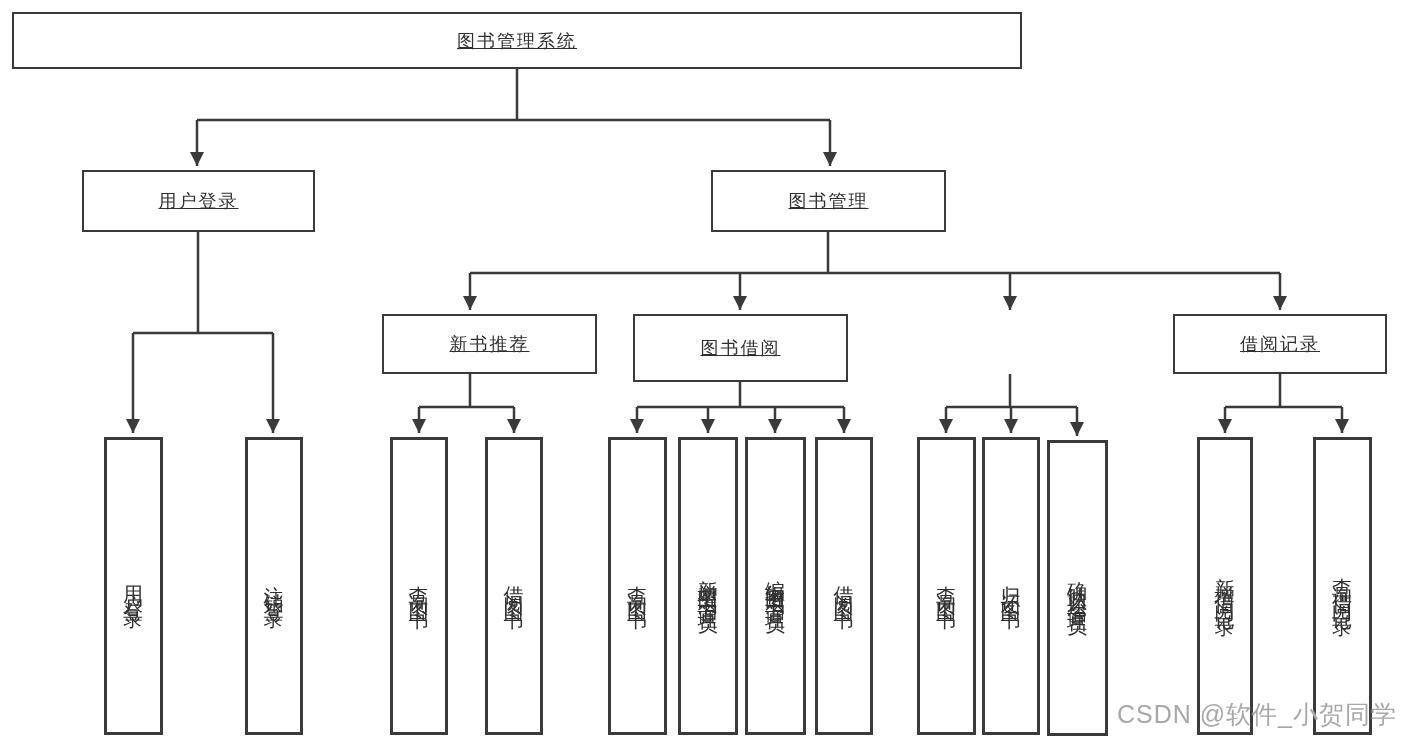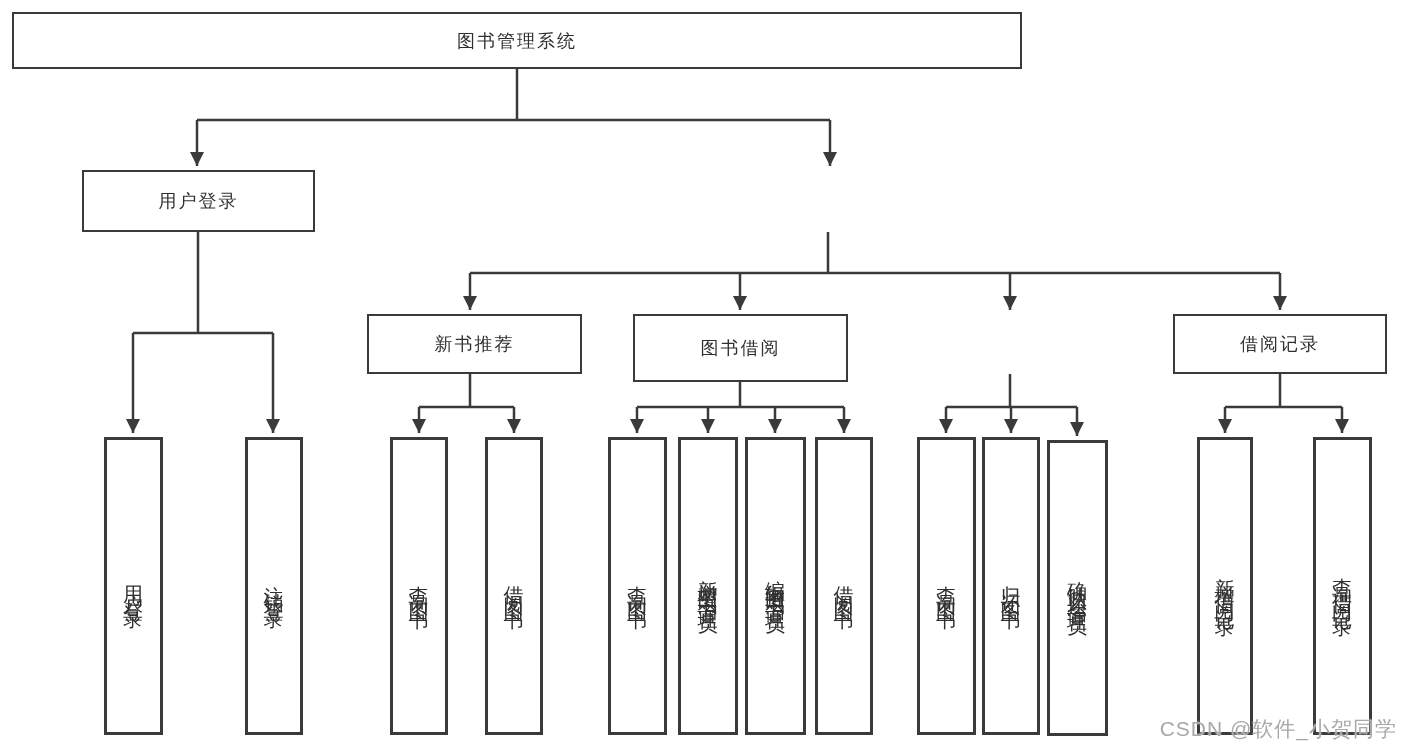--- a/index.html
+++ b/index.html
@@ -21,38 +21,39 @@
   .ln{stroke:var(--line);stroke-width:2.5;fill:none;}
   .hbox{
     position:absolute;
     box-sizing:border-box;
     border:2.5px solid var(--line);
     background:#fff;
     display:flex;align-items:center;justify-content:center;
     font-size:18px;letter-spacing:2px;
     z-index:2;
     white-space:nowrap;
+    text-decoration:underline;
   }
   .vbox{
     position:absolute;
     box-sizing:border-box;
     border:3px solid var(--line);
     background:#fff;
     display:flex;align-items:center;justify-content:center;
     writing-mode:vertical-rl;
     text-orientation:mixed;
     font-size:20px;letter-spacing:8px;
     line-height:1;
     z-index:2;
     overflow:hidden;
   }
   .watermark{
     position:absolute;
-    right:8px;bottom:4px;
-    font-size:21px;
+    right:8px;bottom:16px;
+    font-size:25px;
     color:var(--watermark);
     z-index:5;
     letter-spacing:1px;
     text-shadow:0 0 2px #ffffff;
   }
 </style>
 </head>
 <body>
 
 <div id="canvas">
@@ -94,22 +95,23 @@
     <line class="ln" x1="1077" y1="407" x2="1077" y2="436" marker-end="url(#arr)"></line>
 
     <path class="ln" d="M1280,374 V407 M1225,407 H1342"></path>
     <line class="ln" x1="1225" y1="407" x2="1225" y2="433" marker-end="url(#arr)"></line>
     <line class="ln" x1="1342" y1="407" x2="1342" y2="433" marker-end="url(#arr)"></line>
   </svg>
 
   <div class="hbox" style="left:12px;top:12px;width:1010px;height:57px;">图书管理系统</div>
 
   <div class="hbox" style="left:82px;top:170px;width:233px;height:62px;">用户登录</div>
+  <div class="hbox" style="left:711px;top:170px;width:235px;height:62px;">图书管理</div>
 
-  <div class="hbox" style="left:367px;top:314px;width:215px;height:60px;">新书推荐</div>
+  <div class="hbox" style="left:382px;top:314px;width:215px;height:60px;">新书推荐</div>
   <div class="hbox" style="left:633px;top:314px;width:215px;height:68px;">图书借阅</div>
   <div class="hbox" style="left:1173px;top:314px;width:214px;height:60px;">借阅记录</div>
 
   <div class="vbox" style="left:104px;top:437px;width:59px;height:298px;">用户登录</div>
   <div class="vbox" style="left:245px;top:437px;width:58px;height:298px;">注销登录</div>
 
   <div class="vbox" style="left:390px;top:437px;width:58px;height:298px;">查询图书</div>
   <div class="vbox" style="left:485px;top:437px;width:58px;height:298px;">借阅图书</div>
 
   <div class="vbox" style="left:608px;top:437px;width:59px;height:298px;">查询图书</div>

